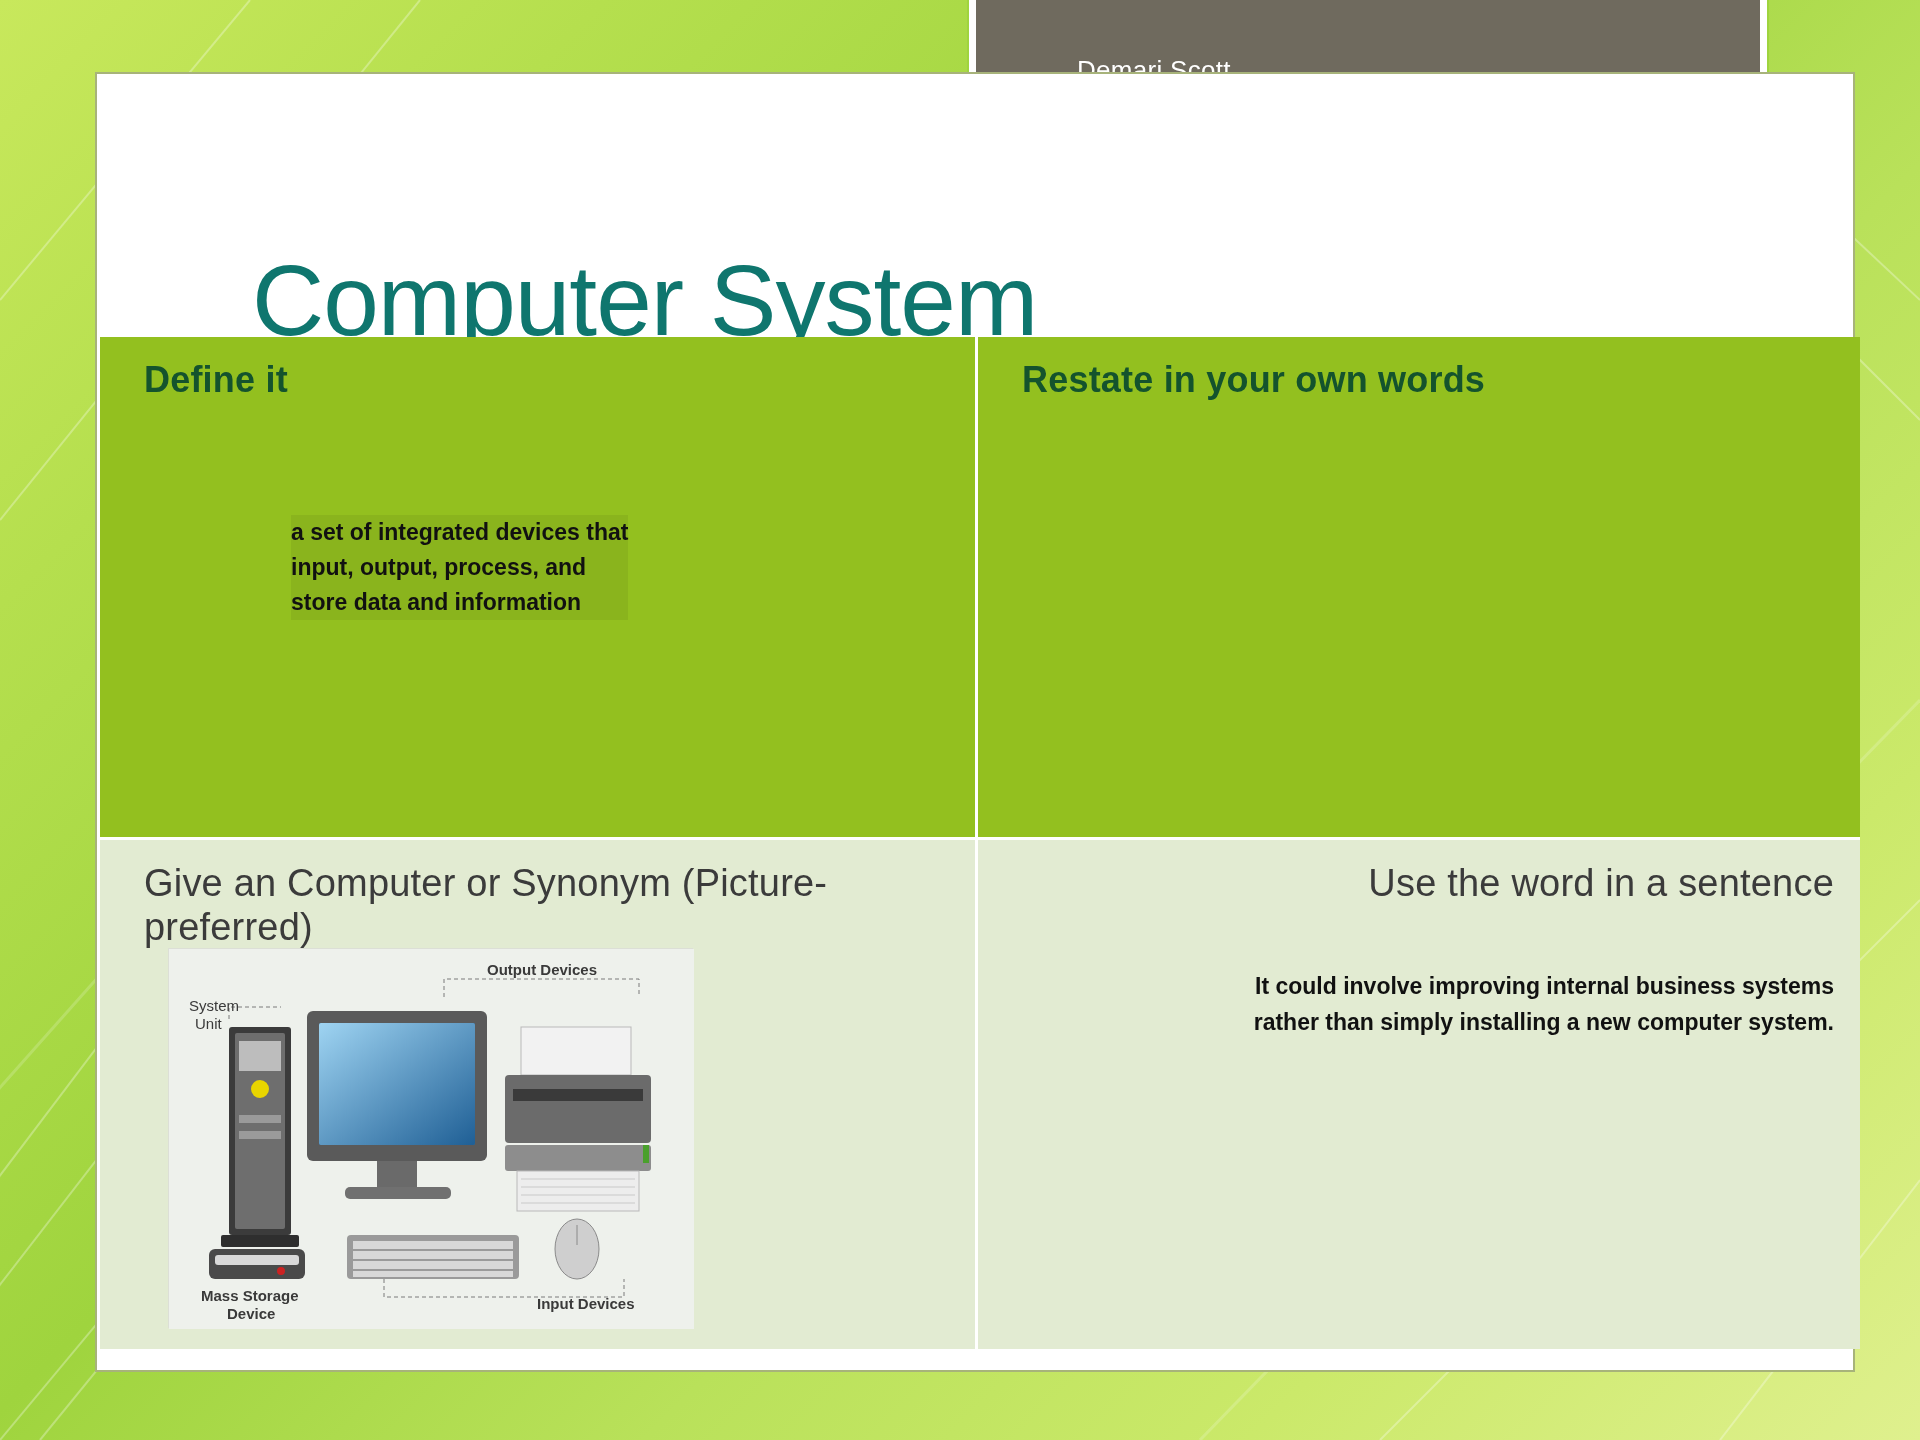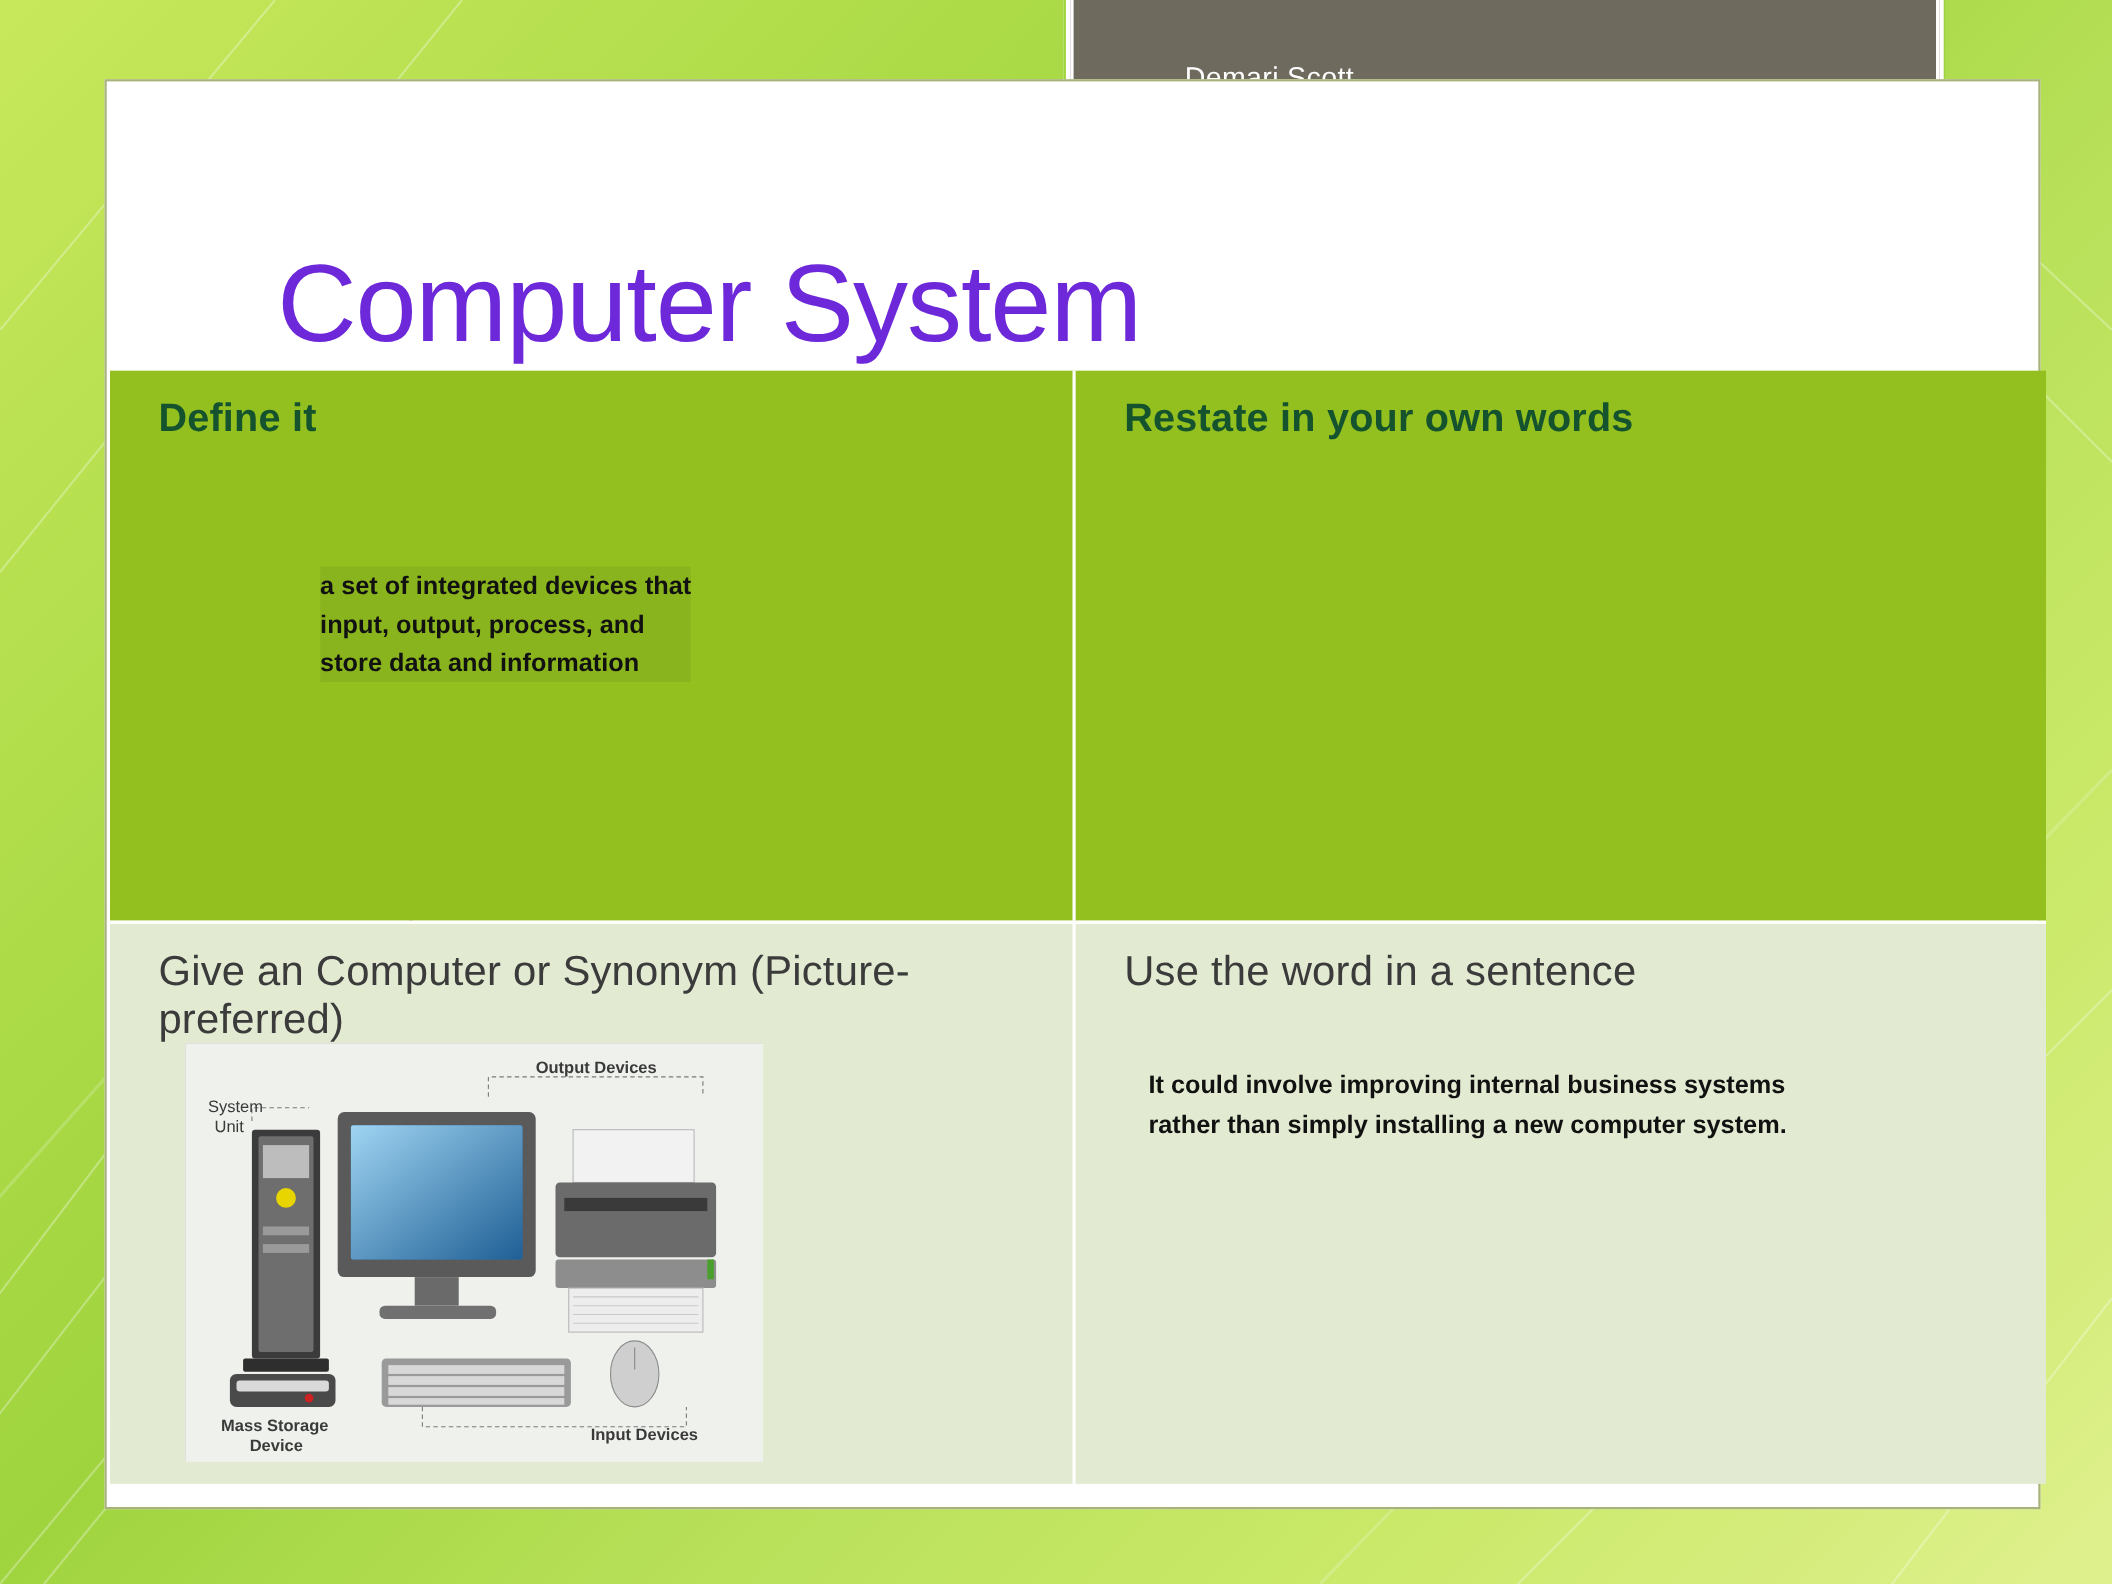--- a/index.html
+++ b/index.html
@@ -66,23 +66,23 @@
     width: 1760px;
     height: 1300px;
     background: #ffffff;
     border: 2px solid #a7b37a;
     box-sizing: border-box;
   }
 
   .title {
     position: absolute;
     left: 155px;
-    top: 152px;
+    top: 176px;
     font-size: 100px;
-    color: #6d28d9;
+    color: #0f766e;
     font-family: "Liberation Sans", sans-serif;
     font-weight: 400;
     letter-spacing: -1px;
     line-height: 1;
   }
 
   
   .grid {
     position: absolute;
     left: 100px;
@@ -102,21 +102,21 @@
   .cell.top {
     background: #93c01f;
     border-right: 3px solid #ffffff;
   }
   .cell.top.right { border-right: none; }
   .cell.bottom {
     background: #e2ebd2;
     border-right: 3px solid #ffffff;
     border-top: 3px solid #ffffff;
   }
-  .cell.bottom.right { border-right: none; }
+  .cell.bottom.right { border-right: none; text-align: right; }
 
   .cell-heading-bold {
     font-size: 36px;
     font-weight: bold;
     color: #14532d;
     font-family: "Liberation Sans", sans-serif;
     margin: 0 0 6px 18px;
     letter-spacing: 0.2px;
   }
   .cell-heading-plain {

